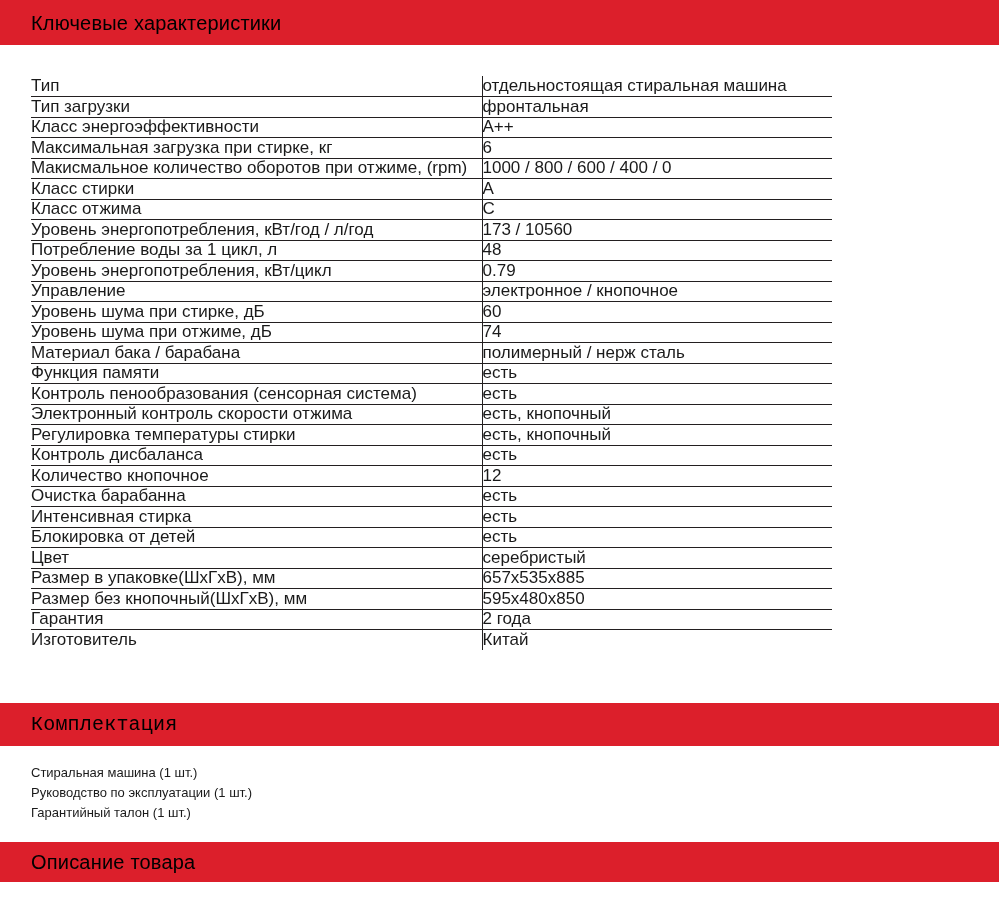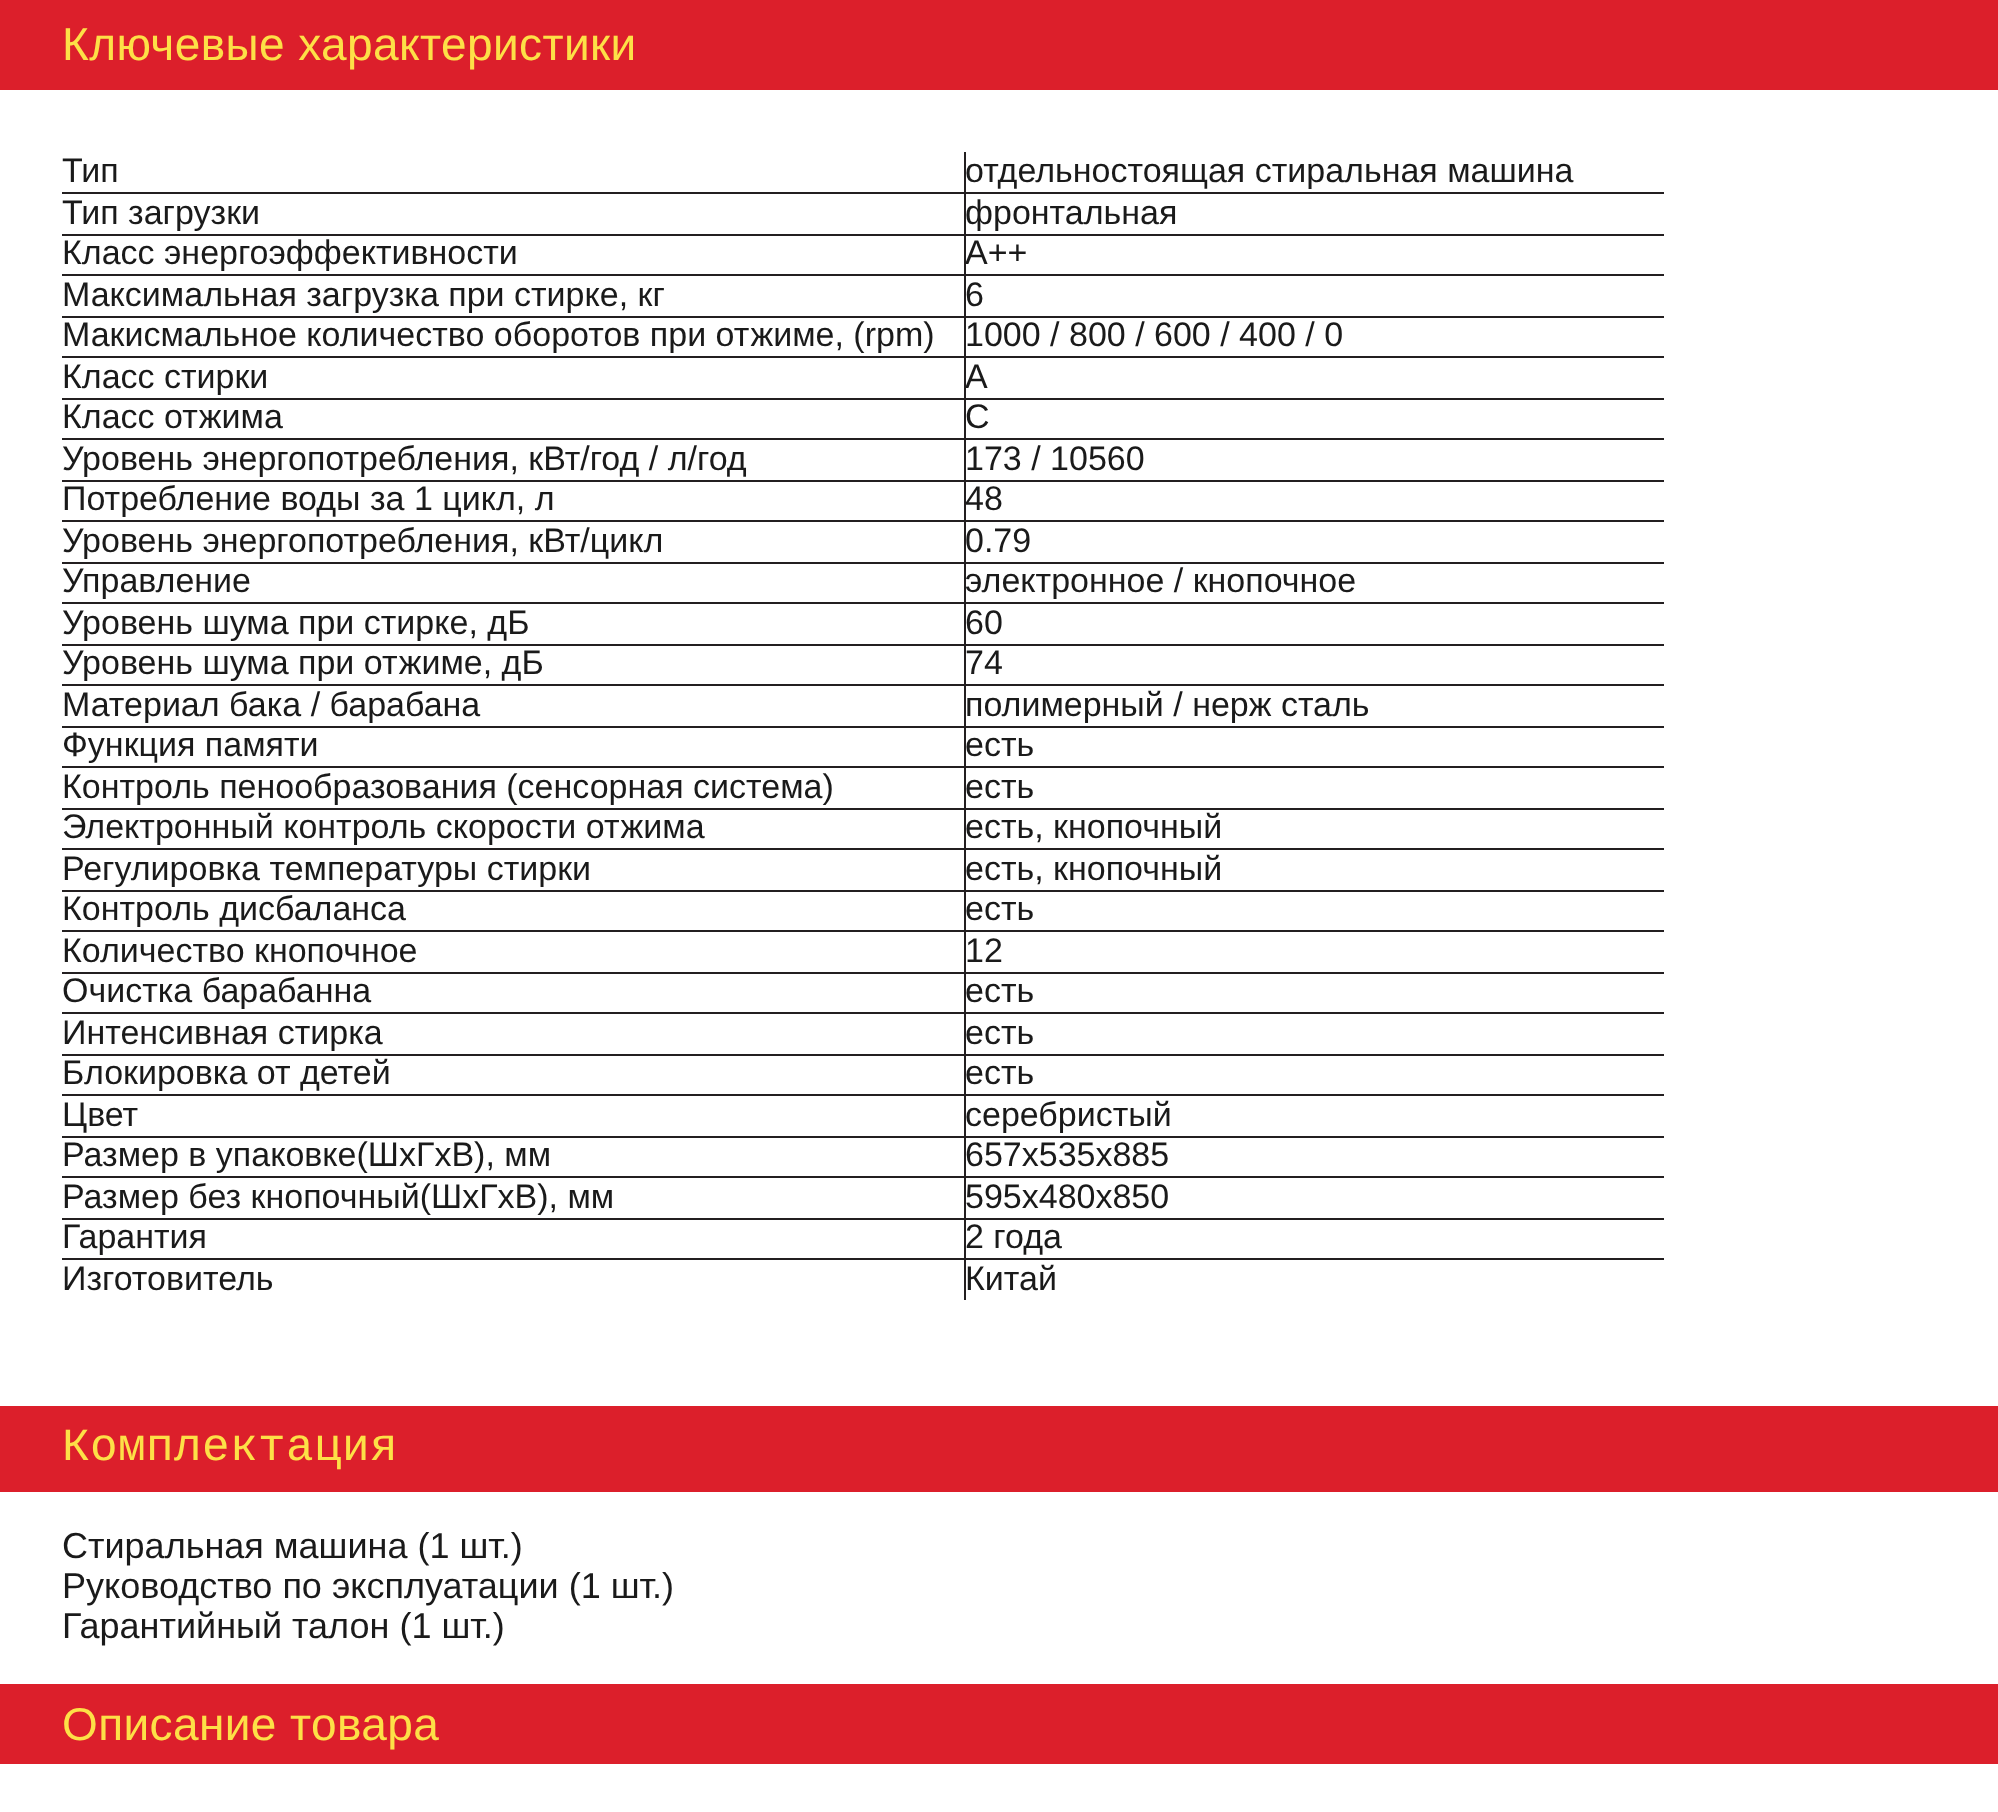--- a/index.html
+++ b/index.html
@@ -20,22 +20,22 @@
 
   
   .banner {
     width: 100%;
     background: #dc1f2b;
     display: flex;
     align-items: center;
     padding-left: 31px;
   }
   .banner-title {
-    color: #fde047;
-    font-size: 23px;
+    color: #000000;
+    font-size: 20px;
     font-weight: 400;
     letter-spacing: 0.2px;
     line-height: 1;
     white-space: nowrap;
   }
 
   #banner-specs        { height: 45px; }
   #banner-package      { height: 43px; font-family: Liberation Mono, monospace; }
   #banner-description  { height: 40px; }
 
@@ -70,21 +70,21 @@
   td.spec-value {
     width: 350px;
     padding-left: 12px;
   }
 
   
   .package-list {
     padding: 17px 0 0 31px;
   }
   .package-item {
-    font-size: 18px;
+    font-size: 13px;
     line-height: 20px;
     white-space: nowrap;
   }
 
   .gap-after-table { height: 53px; }
   .gap-after-list  { height: 19px; }
 </style>
 </head>
 <body>
 

